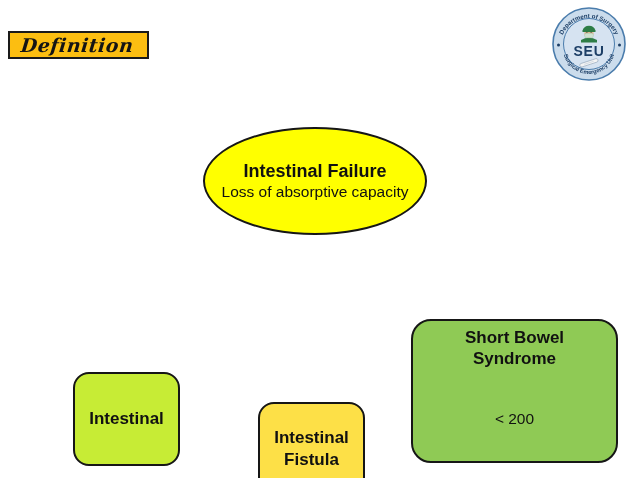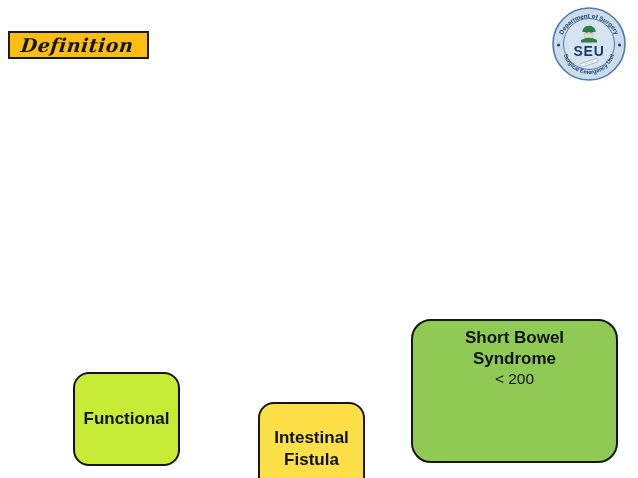--- a/index.html
+++ b/index.html
@@ -25,21 +25,21 @@
     position:absolute; left:203px; top:127px; width:224px; height:108px;
     border:2.5px solid #161616; border-radius:50%;
     display:flex; flex-direction:column; align-items:center; justify-content:center;
     text-align:center;
   }
   .ellipse-title { font-weight:bold; font-size:18px; line-height:1.2; }
   .ellipse-subtitle { font-size:15.5px; line-height:1.25; }
   
   .box {
     position:absolute; border:2px solid #161616; text-align:center; color:#111;
-    display:flex; align-items:center; justify-content:center;
+    display:flex; align-items:center; justify-content:center;gap:40px;
   }
   .box-functional {
     left:73px; top:372px; width:107px; height:94px; border-radius:16px;
     font-weight:bold; font-size:17px;
   }
   .box-fistula {
     left:258px; top:372px; width:107px; height:94px; border-radius:16px;
     font-weight:bold; font-size:17px; line-height:1.3; padding:0 10px;
   }
   .box-sbs {
@@ -87,23 +87,27 @@
 
       <text x="38" y="50" text-anchor="middle" font-family="Liberation Sans, sans-serif" font-size="14" font-weight="bold" letter-spacing="0.8" fill="#1C3E66">SEU</text>
 
       <g transform="rotate(-18 38 57)">
         <rect x="28.5" y="55" width="19" height="3.6" rx="1.8" fill="#F4F4F4" stroke="#8FA3B8" stroke-width="0.6"></rect>
         <line x1="33" y1="56.8" x2="43" y2="56.8" stroke="#C2CEDB" stroke-width="0.6"></line>
       </g>
     </svg>
   </div>
 
+  <div class="ellipse" style="background-color: rgb(255, 255, 0);">
+    <div class="ellipse-title">Intestinal Failure</div>
+    <div class="ellipse-subtitle">Loss of absorptive capacity</div>
+  </div>
 
   <div class="box box-functional" style="background-color: rgb(199, 236, 53);">
-    <span>Functional</span>
+    <span>Intestinal</span>
   </div>
 
   <div class="box box-fistula" style="background-color: #fde047; margin-top: 30px;">
     <span>Intestinal Fistula</span>
   </div>
 
   <div class="box box-sbs" style="background-color: rgb(143, 202, 85);">
     <div class="sbs-title">Short Bowel Syndrome</div>
     <div class="sbs-emph">&lt; 200</div>
   </div>

